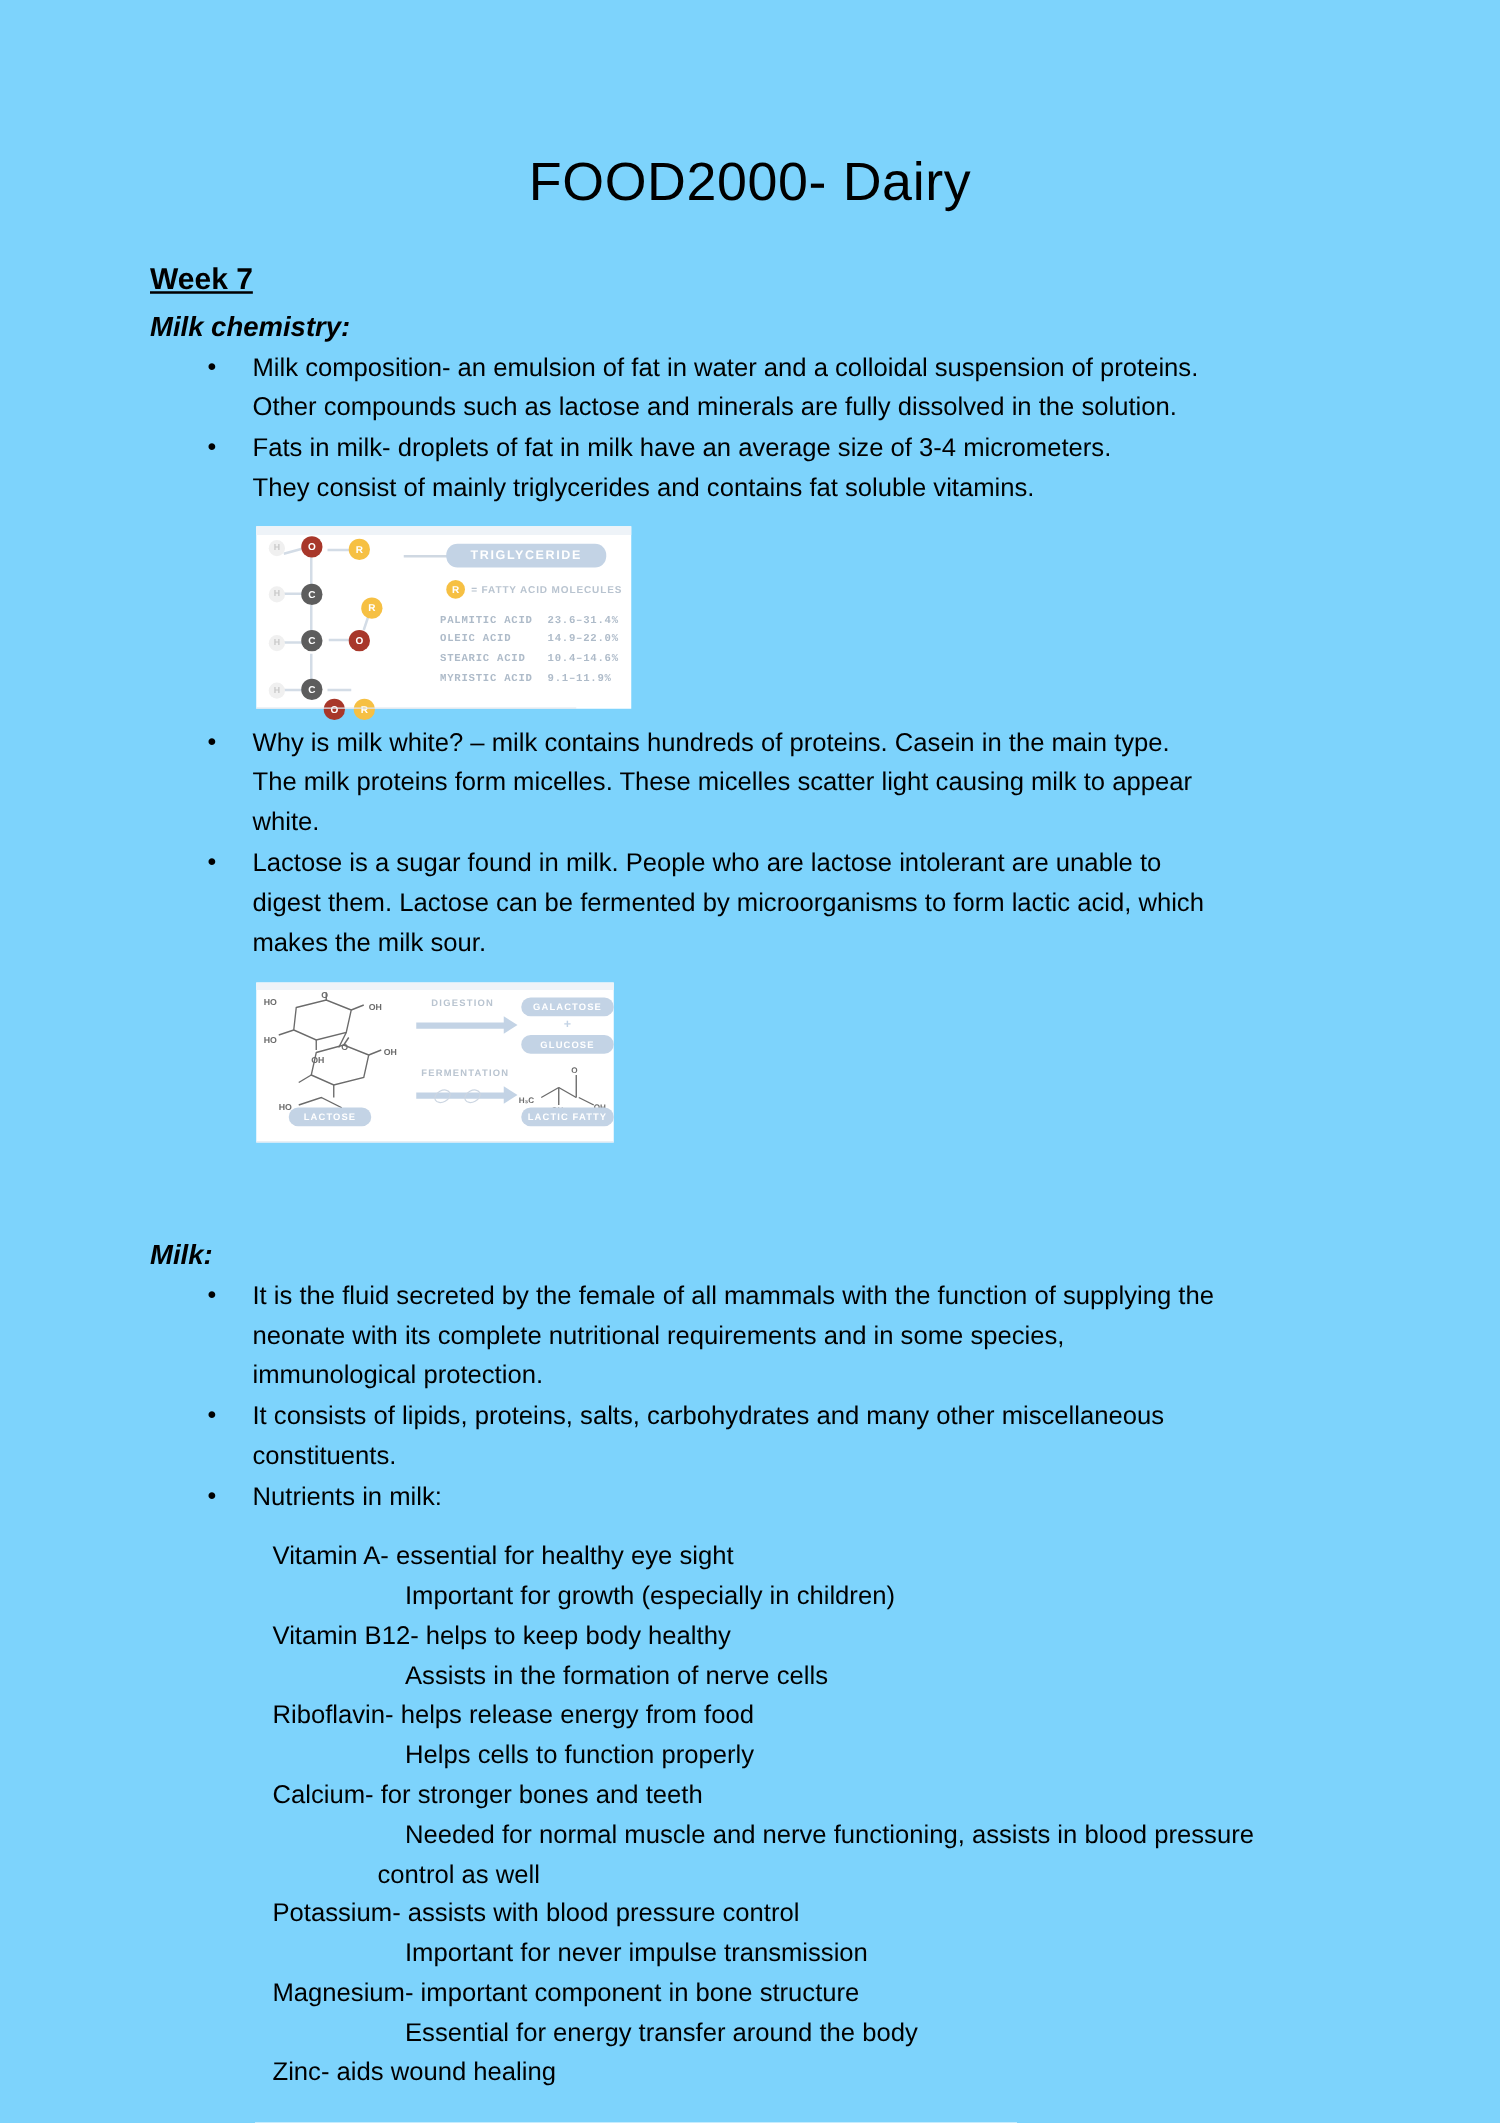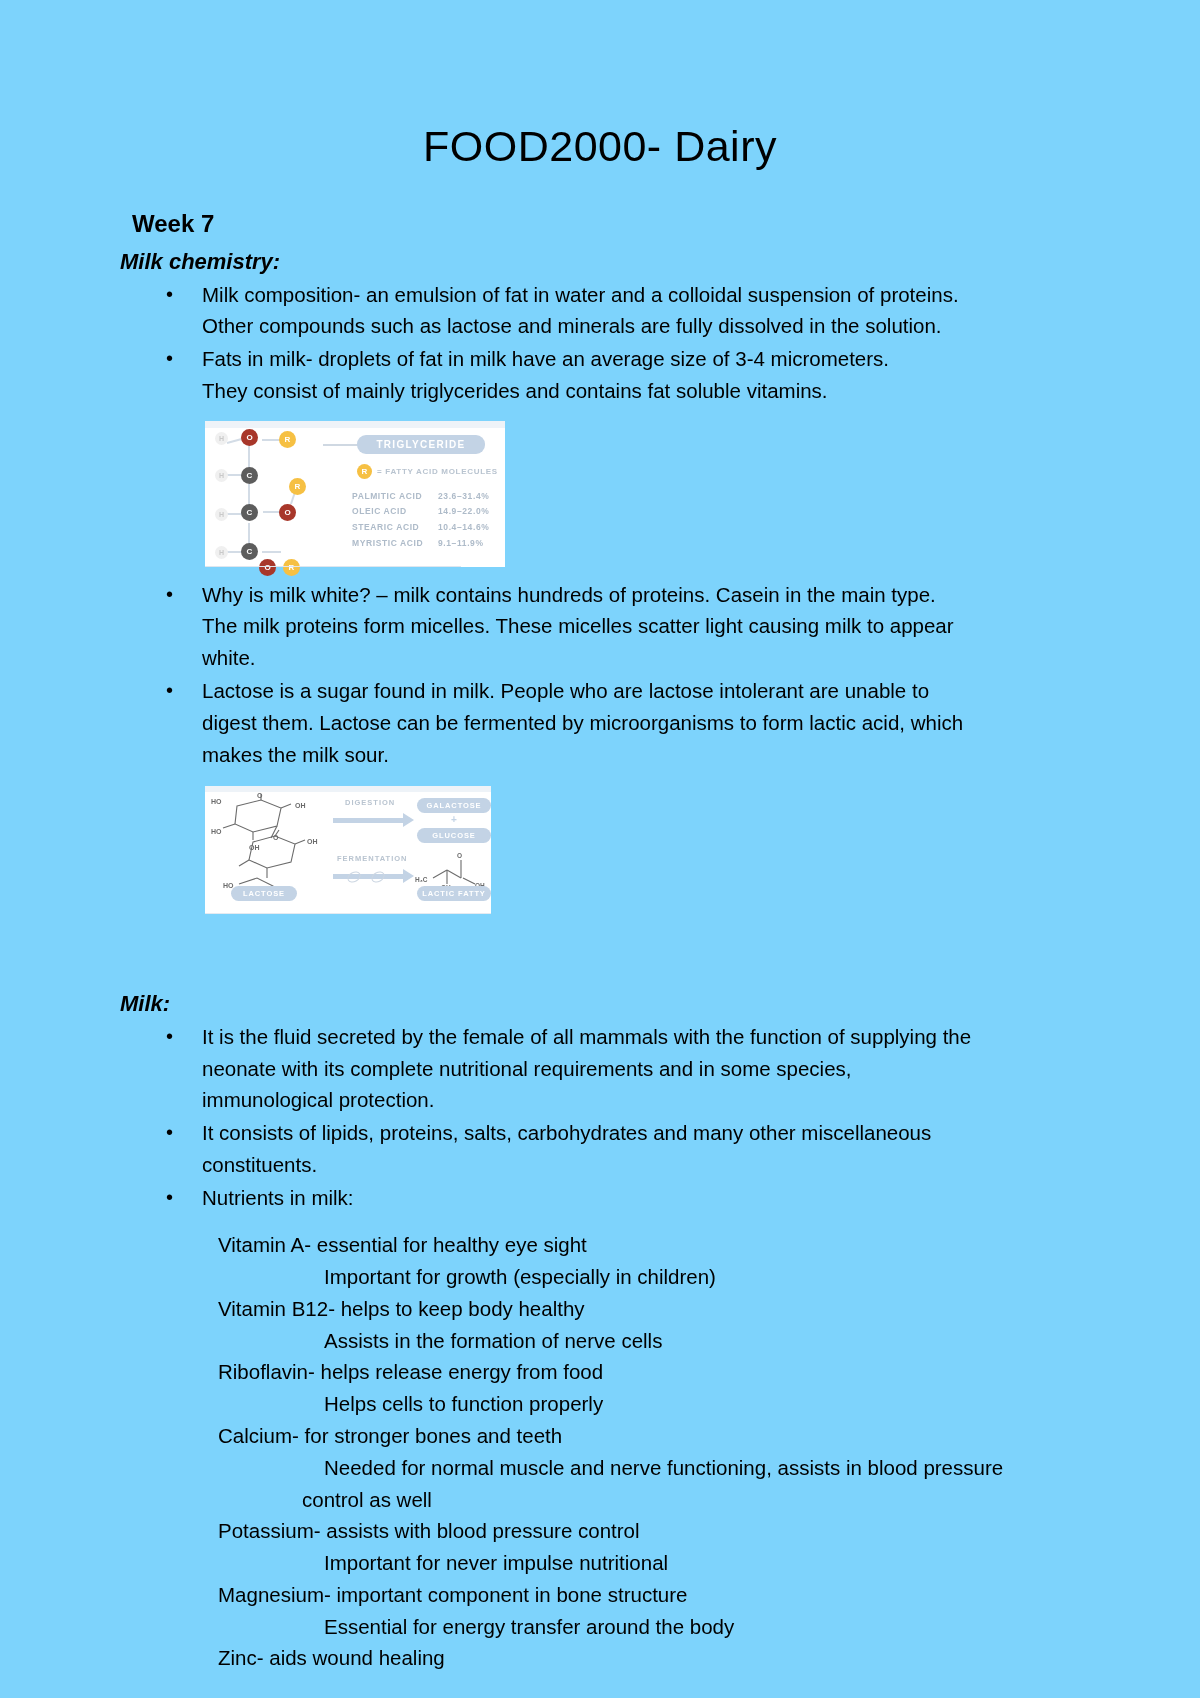--- a/index.html
+++ b/index.html
@@ -34,21 +34,22 @@
     margin: 0;
     padding-top: 124px;
     line-height: 1.05;
     color: #000;
   }
 
   
   .h-week {
     font-size: 24px;
     font-weight: bold;
-    margin: 40px 0 0 12px;
+    text-decoration: underline;
+    margin: 40px 0 0 0;
     line-height: 1.25;
   }
   .h-sub {
     font-size: 22px;
     font-weight: bold;
     font-style: italic;
     margin: 9px 0 0 0;
     line-height: 1.25;
   }
   .h-sub.spaced-top {
@@ -190,20 +191,21 @@
   }
   .acid-table {
     position: absolute;
     left: 147px;
     top: 68px;
     width: 150px;
     font-size: 8.5px;
     letter-spacing: 0.6px;
     color: #aebbc9;
     font-weight: bold;
+    font-family: Liberation Mono, monospace;
   }
   .acid-row {
     display: flex;
     justify-content: flex-start;
     line-height: 1.85;
   }
   .acid-name { width: 86px; }
   .acid-val  { width: 64px; }
 
   
@@ -459,21 +461,21 @@
           <span class="nut-ind">Assists in the formation of nerve cells</span>
 
           <span class="nut-main">Riboflavin- helps release energy from food</span>
           <span class="nut-ind">Helps cells to function properly</span>
 
           <span class="nut-main">Calcium- for stronger bones and teeth</span>
           <span class="nut-ind">Needed for normal muscle and nerve functioning, assists in blood pressure</span>
           <span class="nut-ind2">control as well</span>
 
           <span class="nut-main">Potassium- assists with blood pressure control</span>
-          <span class="nut-ind">Important for never impulse nutritional</span>
+          <span class="nut-ind">Important for never impulse transmission</span>
 
           <span class="nut-main">Magnesium- important component in bone structure</span>
           <span class="nut-ind">Essential for energy transfer around the body</span>
 
           <span class="nut-main">Zinc- aids wound healing</span>
         </div>
       </li>
     </ul>
 
   </div>

